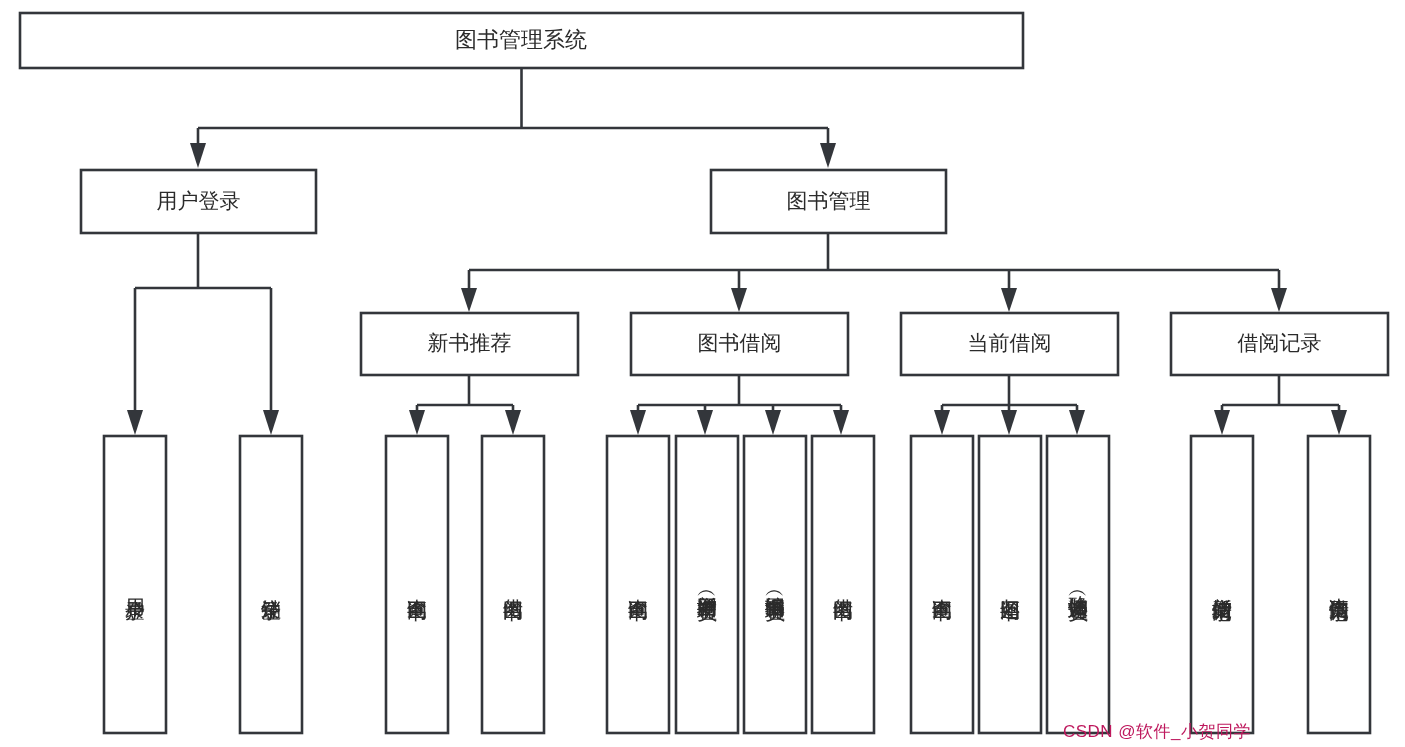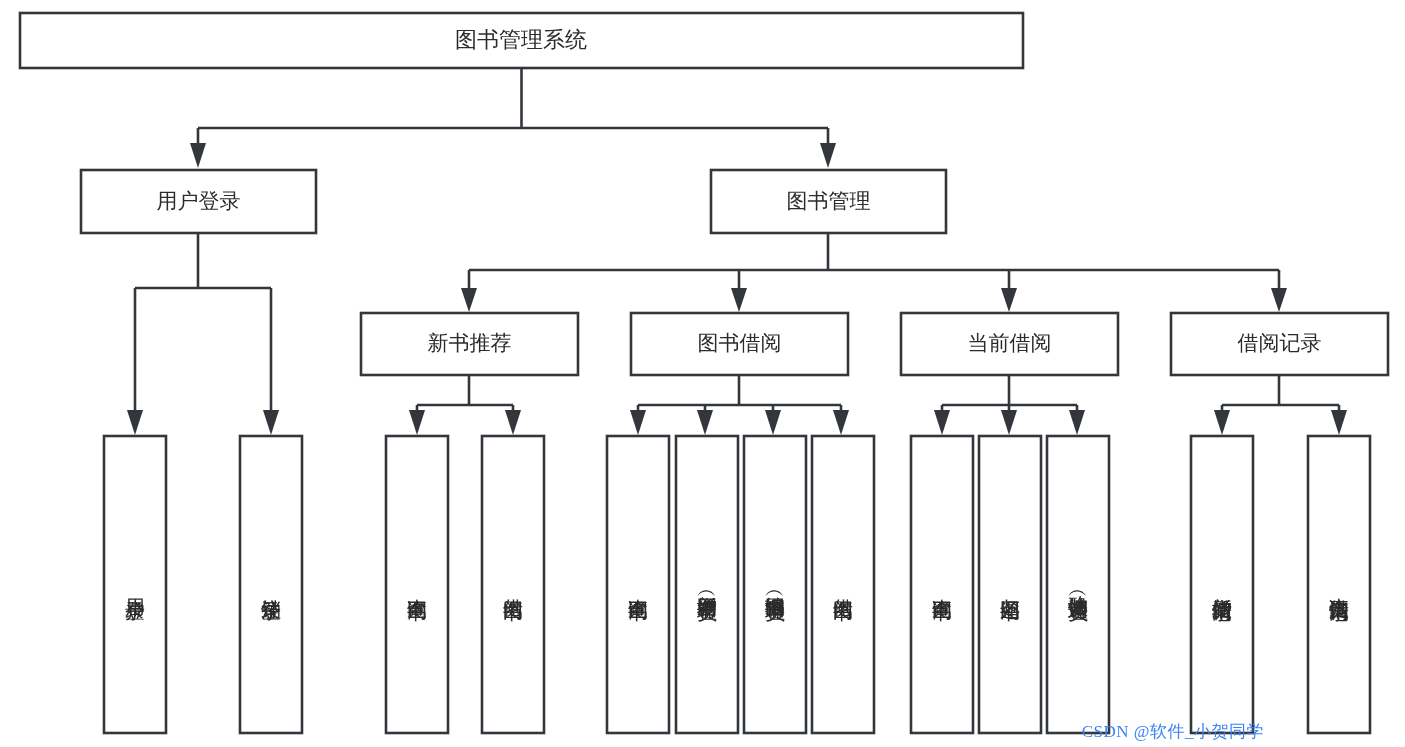--- a/index.html
+++ b/index.html
@@ -66,25 +66,25 @@
     text-orientation: upright;
     letter-spacing: 1px;
     display: flex;
     align-items: center;
     justify-content: center;
     white-space: nowrap;
     pointer-events: none;
   }
   #watermark {
     position: absolute;
-    right: 10px;
+    right: 23px;
     bottom: 4px;
-    font-family: Liberation Serif, serif;
+    font-family: Liberation Sans, sans-serif;
     font-size: 17px;
-    color: #3b82f6;
+    color: #be185d;
     letter-spacing: 0.5px;
     white-space: nowrap;
   }
 </style>
 </head>
 <body>
 
 <div id="diagram-root">
 
   <svg id="tree-svg" viewBox="0 0 1405 747">

